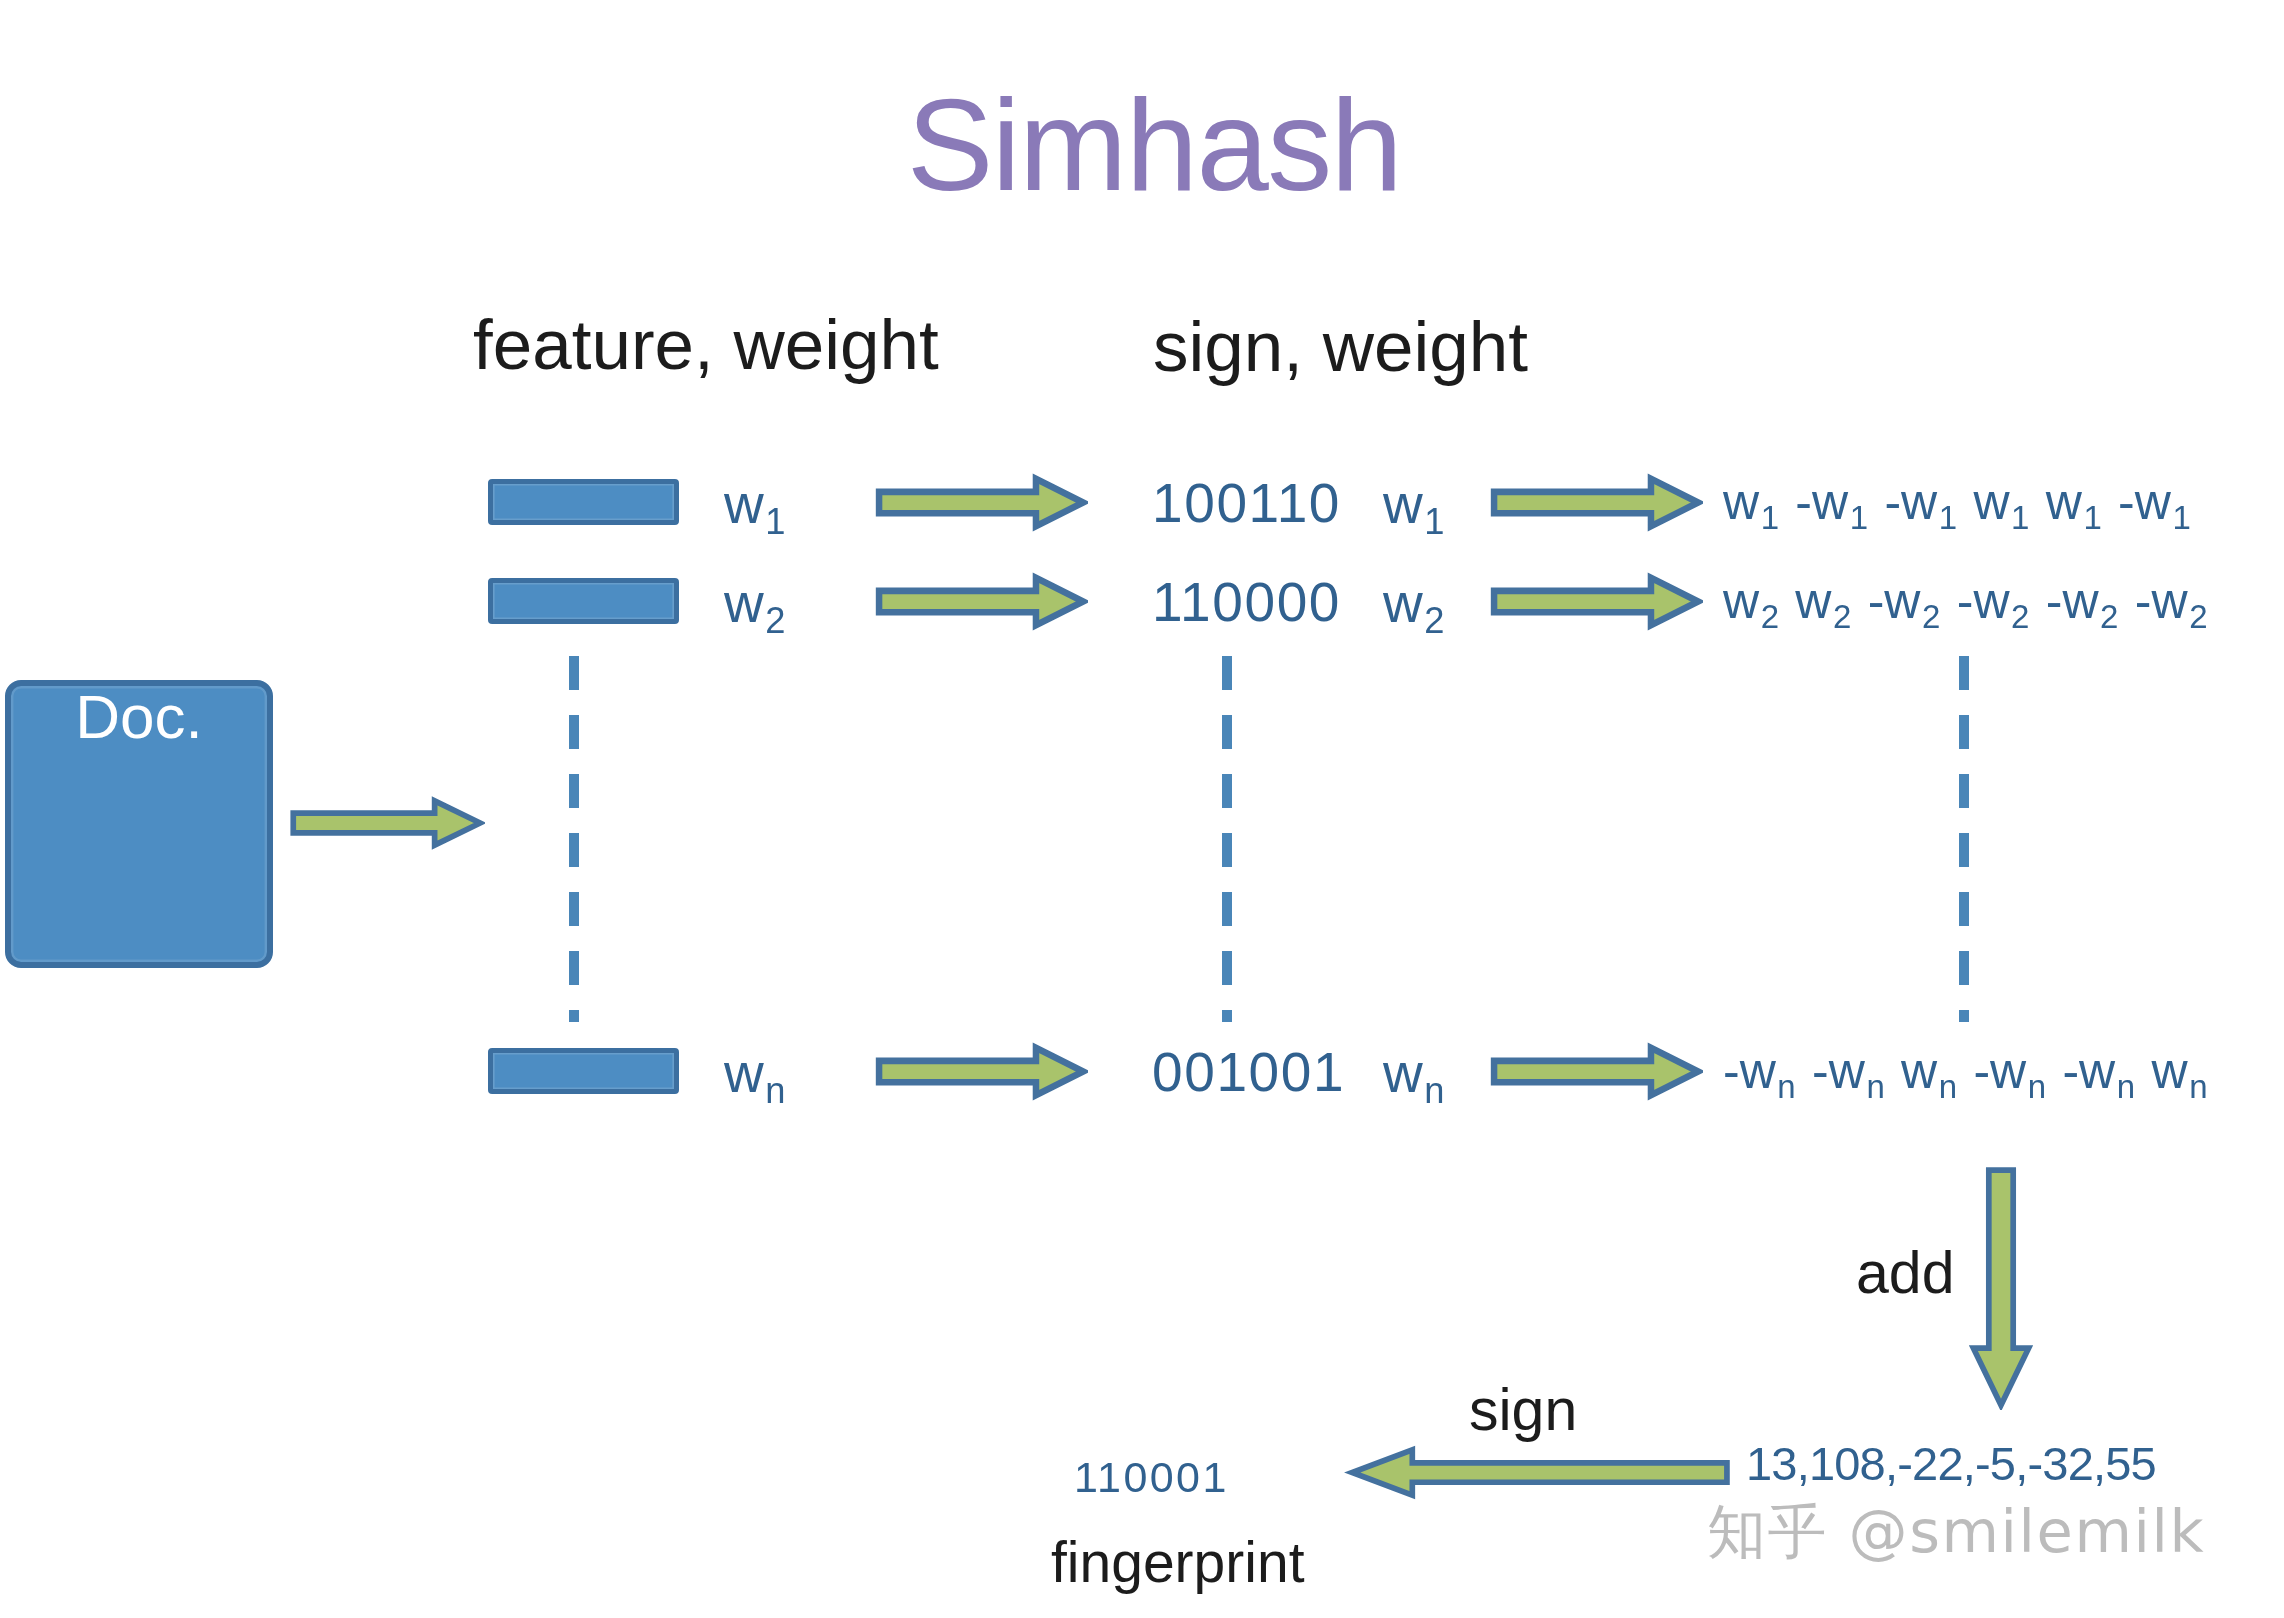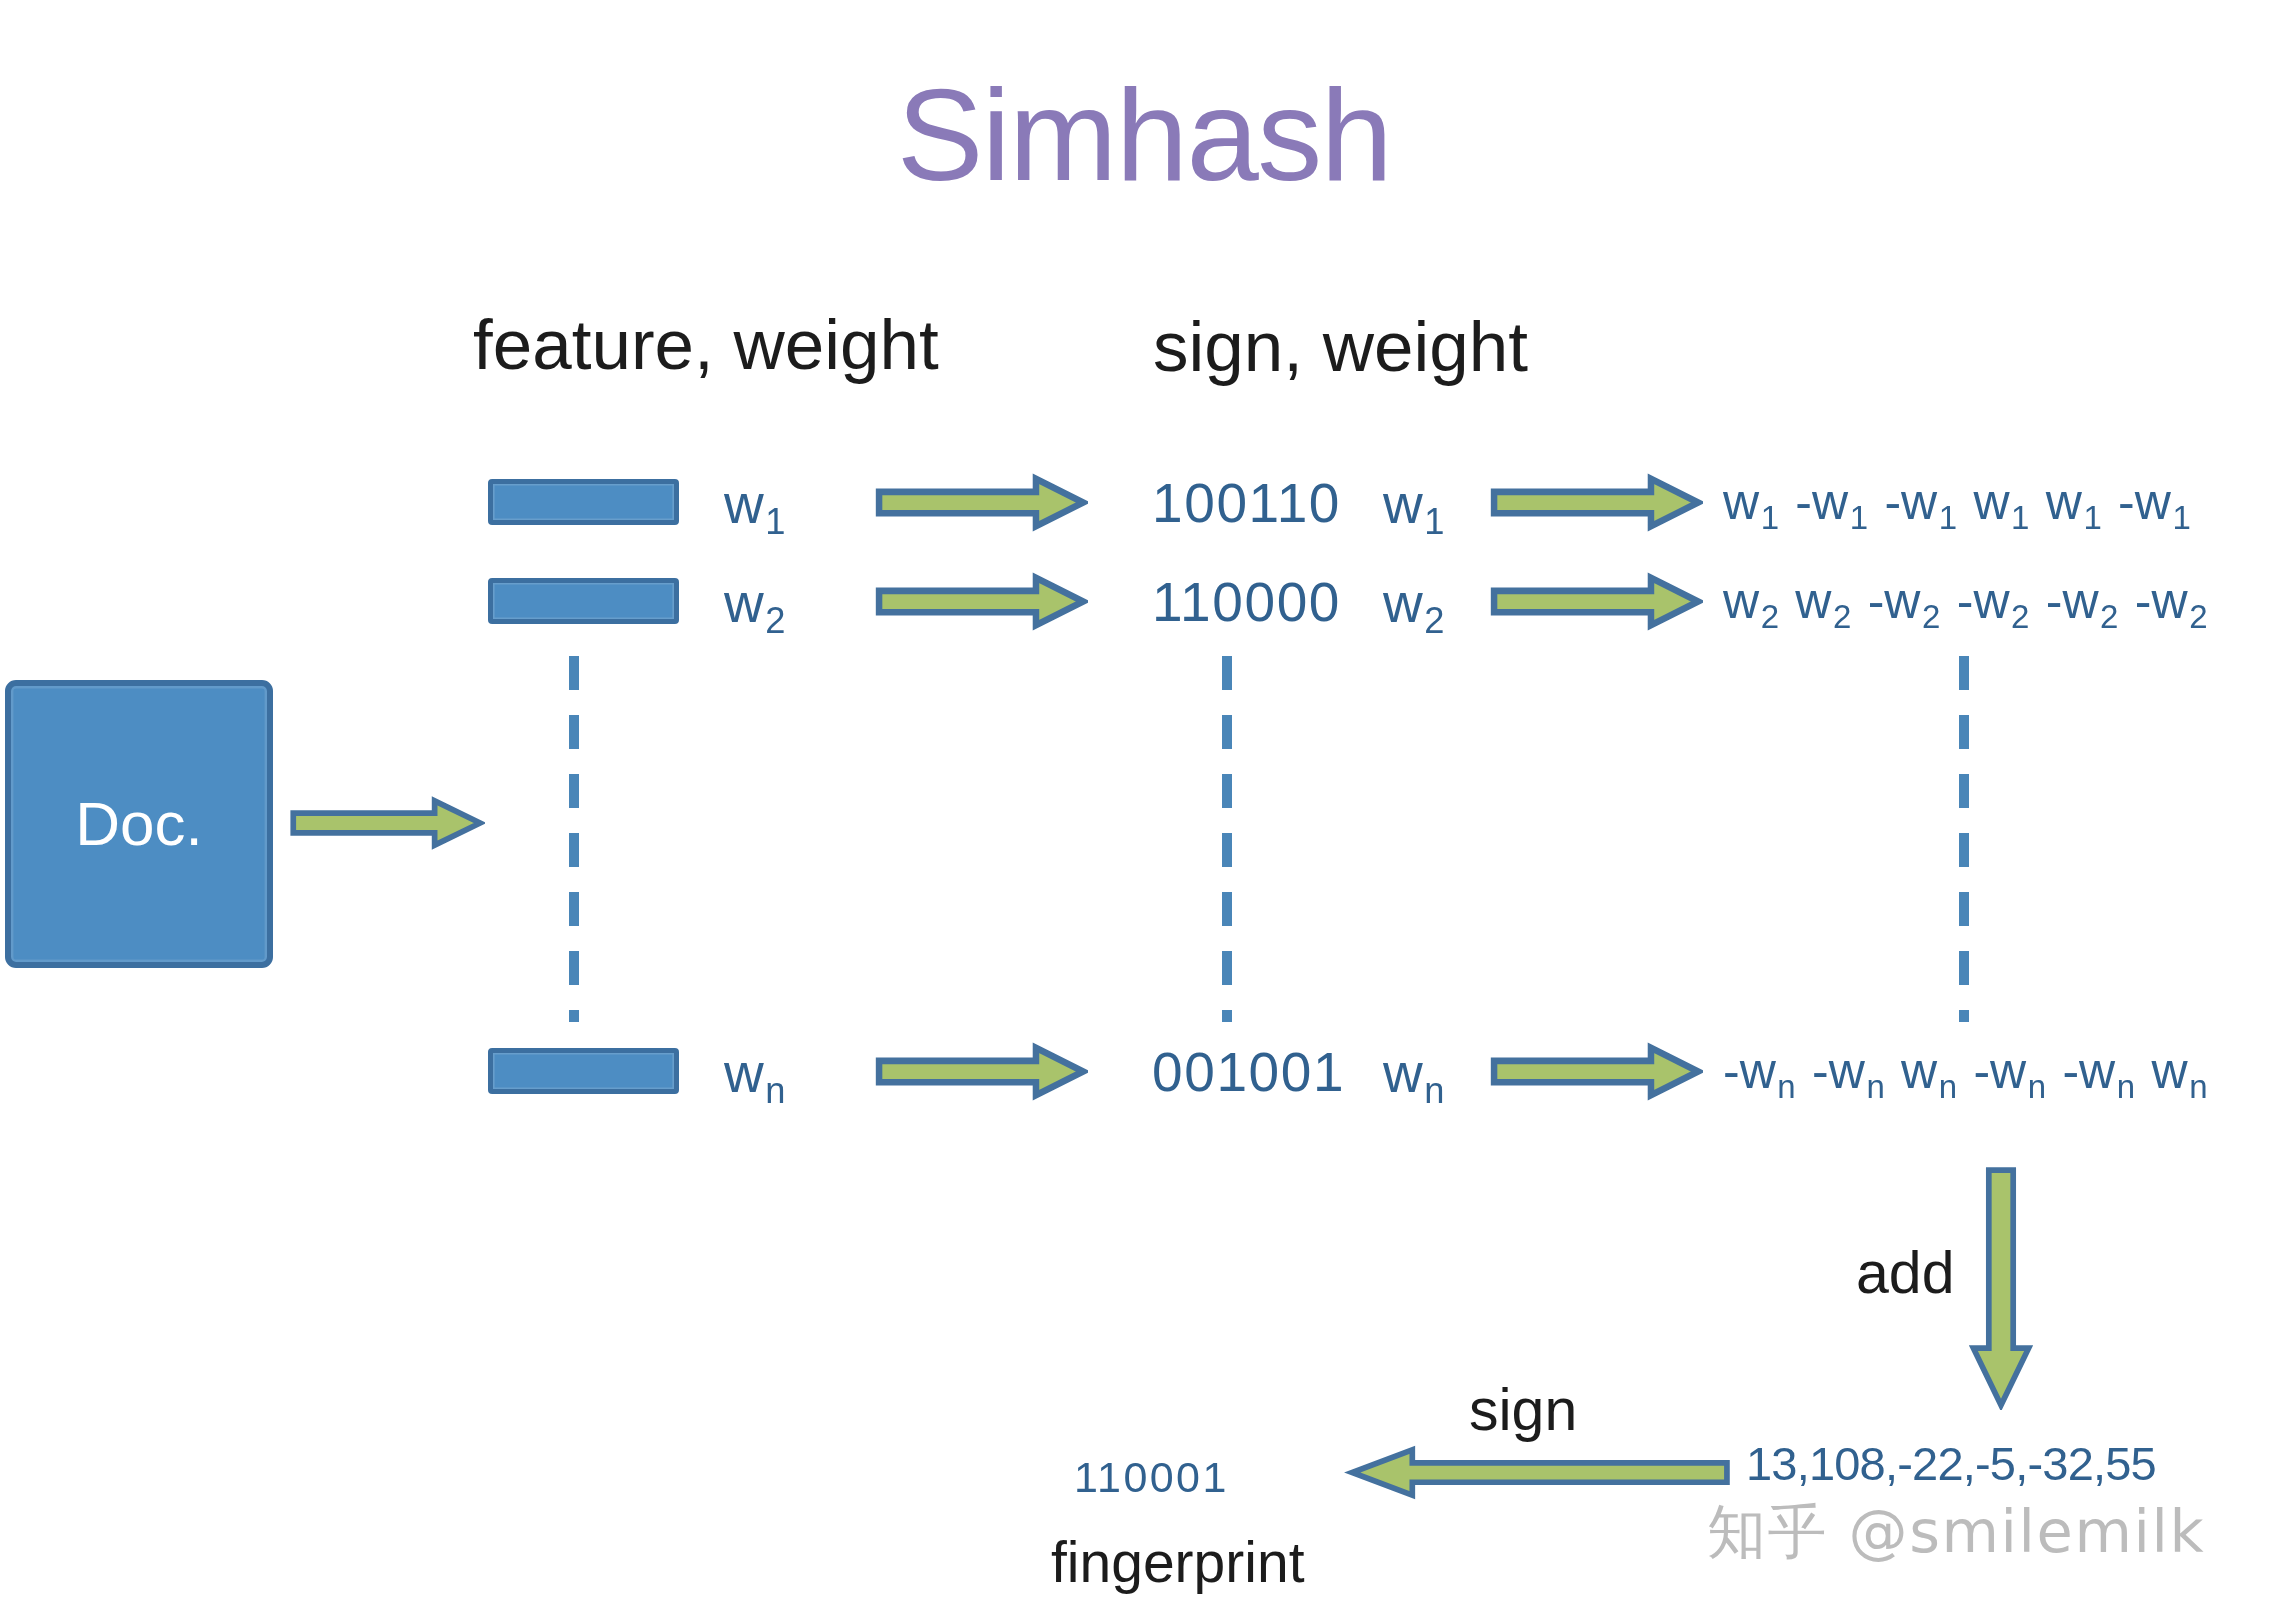--- a/index.html
+++ b/index.html
@@ -12,31 +12,31 @@
     --arrow-outline:#44719e;
     --dash-blue:#4a86b8;
     --watermark-gray:#8c8c8c;
   }
   html,body{margin:0;padding:0;background:#fff;}
   .page{
     position:relative;width:2284px;height:1619px;background:#ffffff;overflow:hidden;
     font-family:"Liberation Sans",sans-serif;color:var(--ink-black);
   }
   .title{
-    position:absolute;left:50%;top:68px;transform:translateX(-50%);margin:2px;
+    position:absolute;left:50%;top:68px;transform:translateX(-50%);margin:12px;
     font-size:130px;font-weight:400;letter-spacing:-1.6px;line-height:1;color:var(--title-purple);
   }
   .col-header{position:absolute;font-size:71px;line-height:1;color:var(--ink-black);}
   .feature-header{left:473px;top:309px;}
   .hash-header{left:1153px;top:311px;}
 
   .doc-box{
     position:absolute;left:4.9px;top:680px;width:268px;height:288px;box-sizing:border-box;
-    background:var(--box-fill);border:6.5px solid var(--box-border);border-radius:11px;
-    display:flex;align-items:center;justify-content:center;
+    background:var(--box-fill);border:6.5px solid var(--box-border);border-radius:16px;
+    display:flex;align-items:flex-start;justify-content:center;
     box-shadow:inset 0 0 0 2.4px rgba(255,255,255,.12);
   }
   .doc-label{color:#ffffff;font-size:62px;line-height:1;}
 
   .arrow-svg{position:absolute;display:block;}
   .doc-arrow{left:290px;top:796px;width:195px;height:54px;}
 
   .row{position:absolute;left:0;top:0;width:2224px;height:67px;}
   .row-1{top:469px;}
   .row-2{top:568px;}

